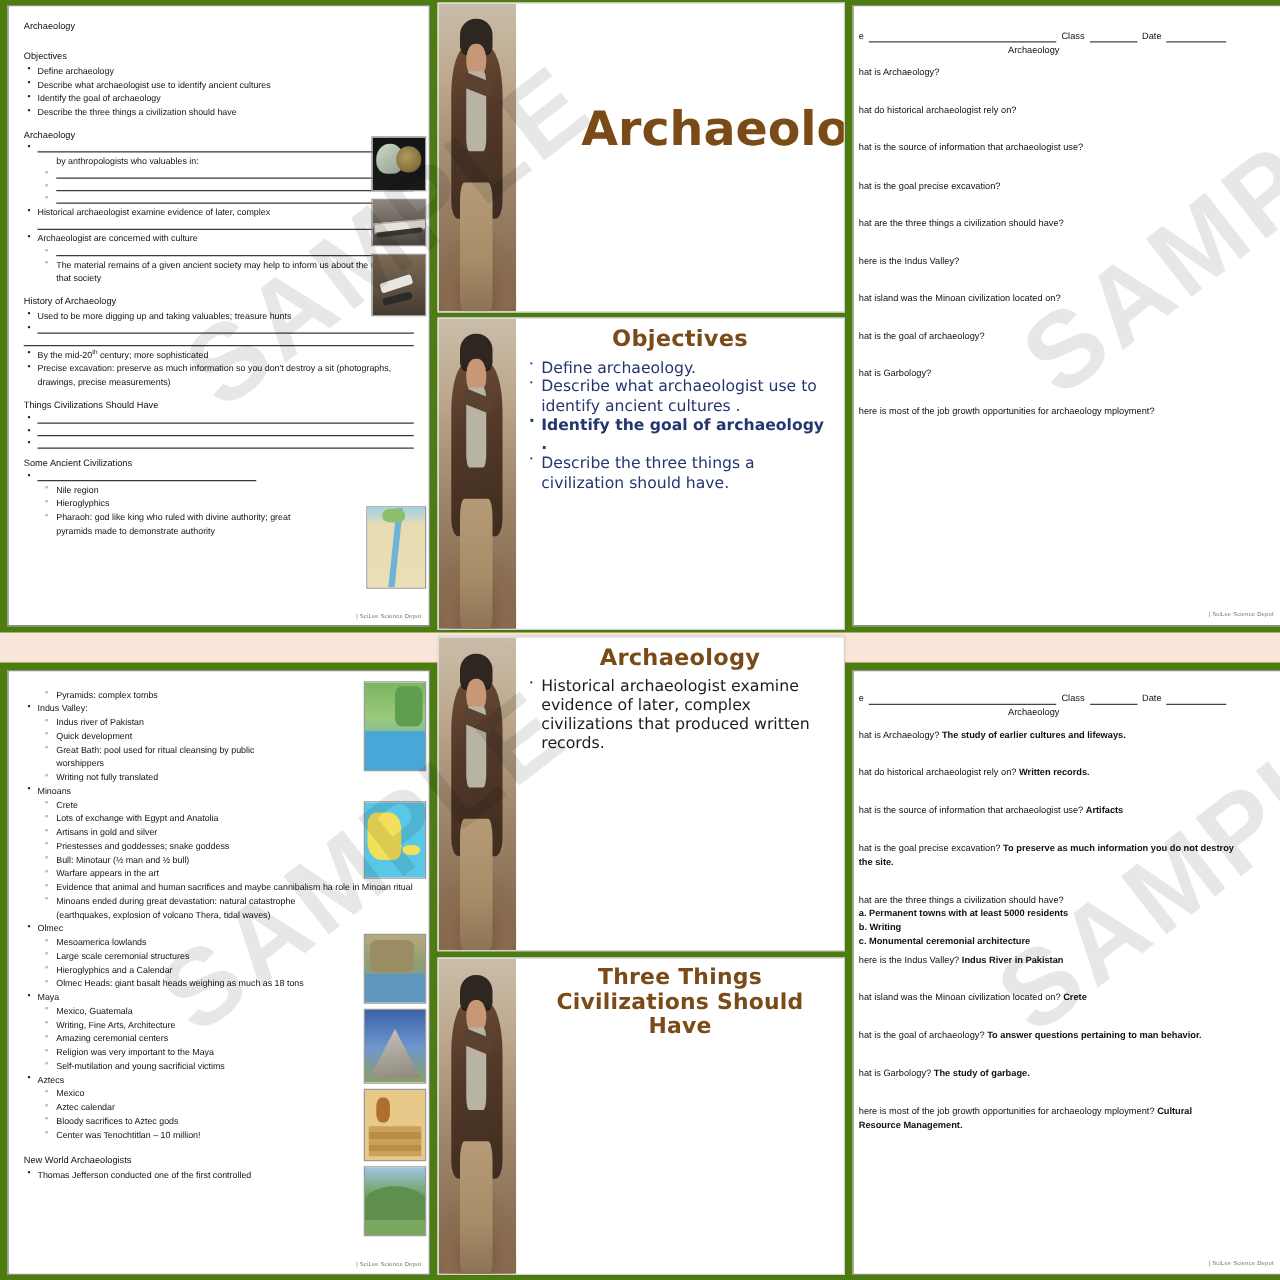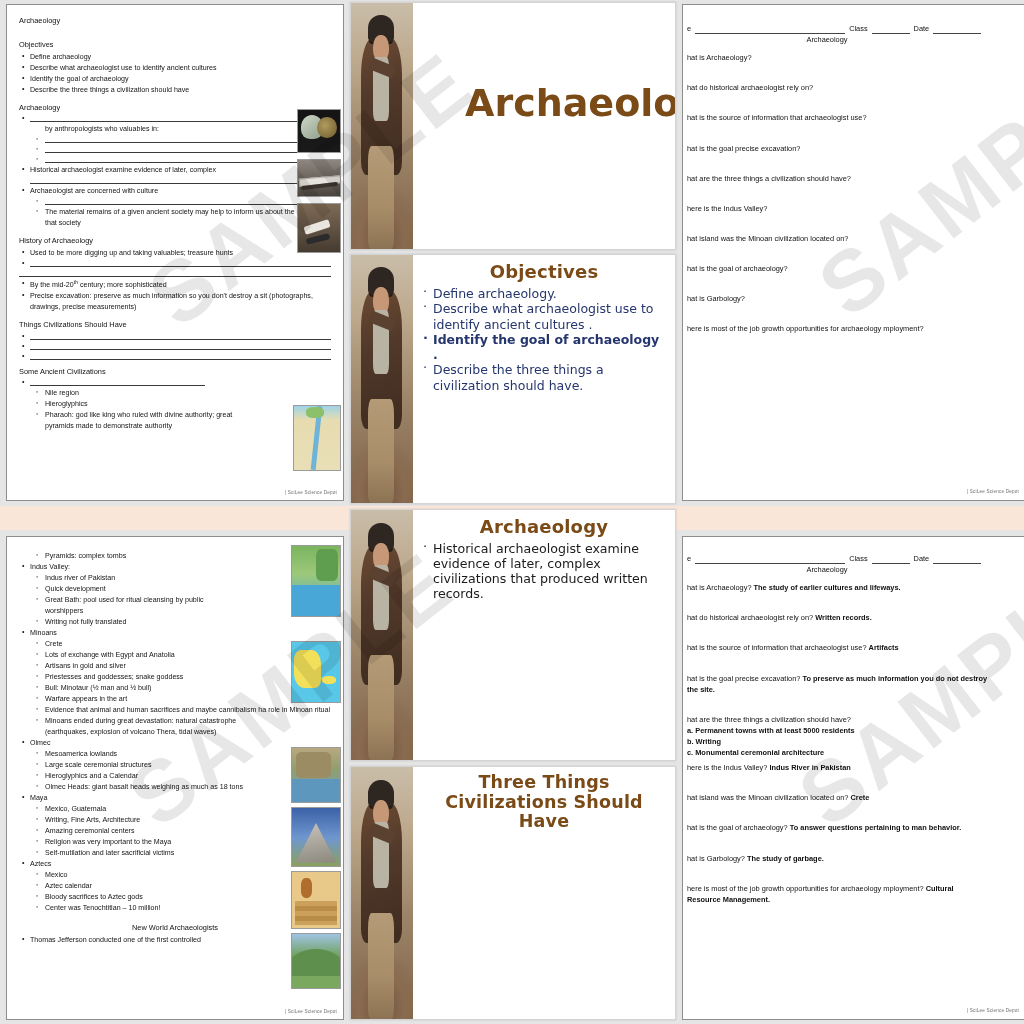--- a/index.html
+++ b/index.html
@@ -2,21 +2,21 @@
 <html><head>
 <meta charset="utf-8">
 <style>
   * { box-sizing: border-box; margin: 0; padding: 0; }
   html, body {
     width: 1024px; height: 1024px;
     background: #ffffff;
     font-family: "Liberation Sans", sans-serif;
     overflow: hidden;
   }
-  #stage { position: relative; width: 1024px; height: 1024px; background: #e5e5e5; }
+  #stage { position: relative; width: 1024px; height: 1024px; background: #4d7c0f; }
 
   
   .band {
     position: absolute; left: 0; width: 1024px;
     background: #fae6d9;
   }
   .band.top    { top: 506px;  height: 24px; }
 
   
   .sheet {
@@ -319,28 +319,28 @@
         <li class="l1">Olmec</li>
         <li class="l2">Mesoamerica lowlands</li>
         <li class="l2">Large scale ceremonial structures</li>
         <li class="l2">Hieroglyphics and a Calendar</li>
         <li class="l2" style="width:74%;">Olmec Heads: giant basalt heads weighing as much as 18 tons</li>
         <li class="l1">Maya</li>
         <li class="l2">Mexico, Guatemala</li>
         <li class="l2">Writing, Fine Arts, Architecture</li>
         <li class="l2">Amazing ceremonial centers</li>
         <li class="l2">Religion was very important to the Maya</li>
-        <li class="l2">Self-mutilation and later sacrificial victims</li>
+        <li class="l2">Self-mutilation and young sacrificial victims</li>
         <li class="l1">Aztecs</li>
         <li class="l2">Mexico</li>
         <li class="l2">Aztec calendar</li>
         <li class="l2">Bloody sacrifices to Aztec gods</li>
         <li class="l2">Center was Tenochtitlan – 10 million!</li>
       </ul>
-      <div class="h" style="margin-top:9px;text-align:center;">New World Archaeologists</div>
+      <div class="h" style="margin-top:9px;">New World Archaeologists</div>
       <ul>
         <li class="l1">Thomas Jefferson conducted one of the first controlled</li>
       </ul>
 
       <div style="position:absolute; right:2px; top:8px;">
         <div class="thumb" style="width:50px;height:72px;margin-bottom:24px;">
             <span class="ph ph-indus"></span>
           </div>
         <div class="thumb" style="width:50px;height:62px;margin-bottom:44px;">
             <span class="ph ph-crete"></span>

